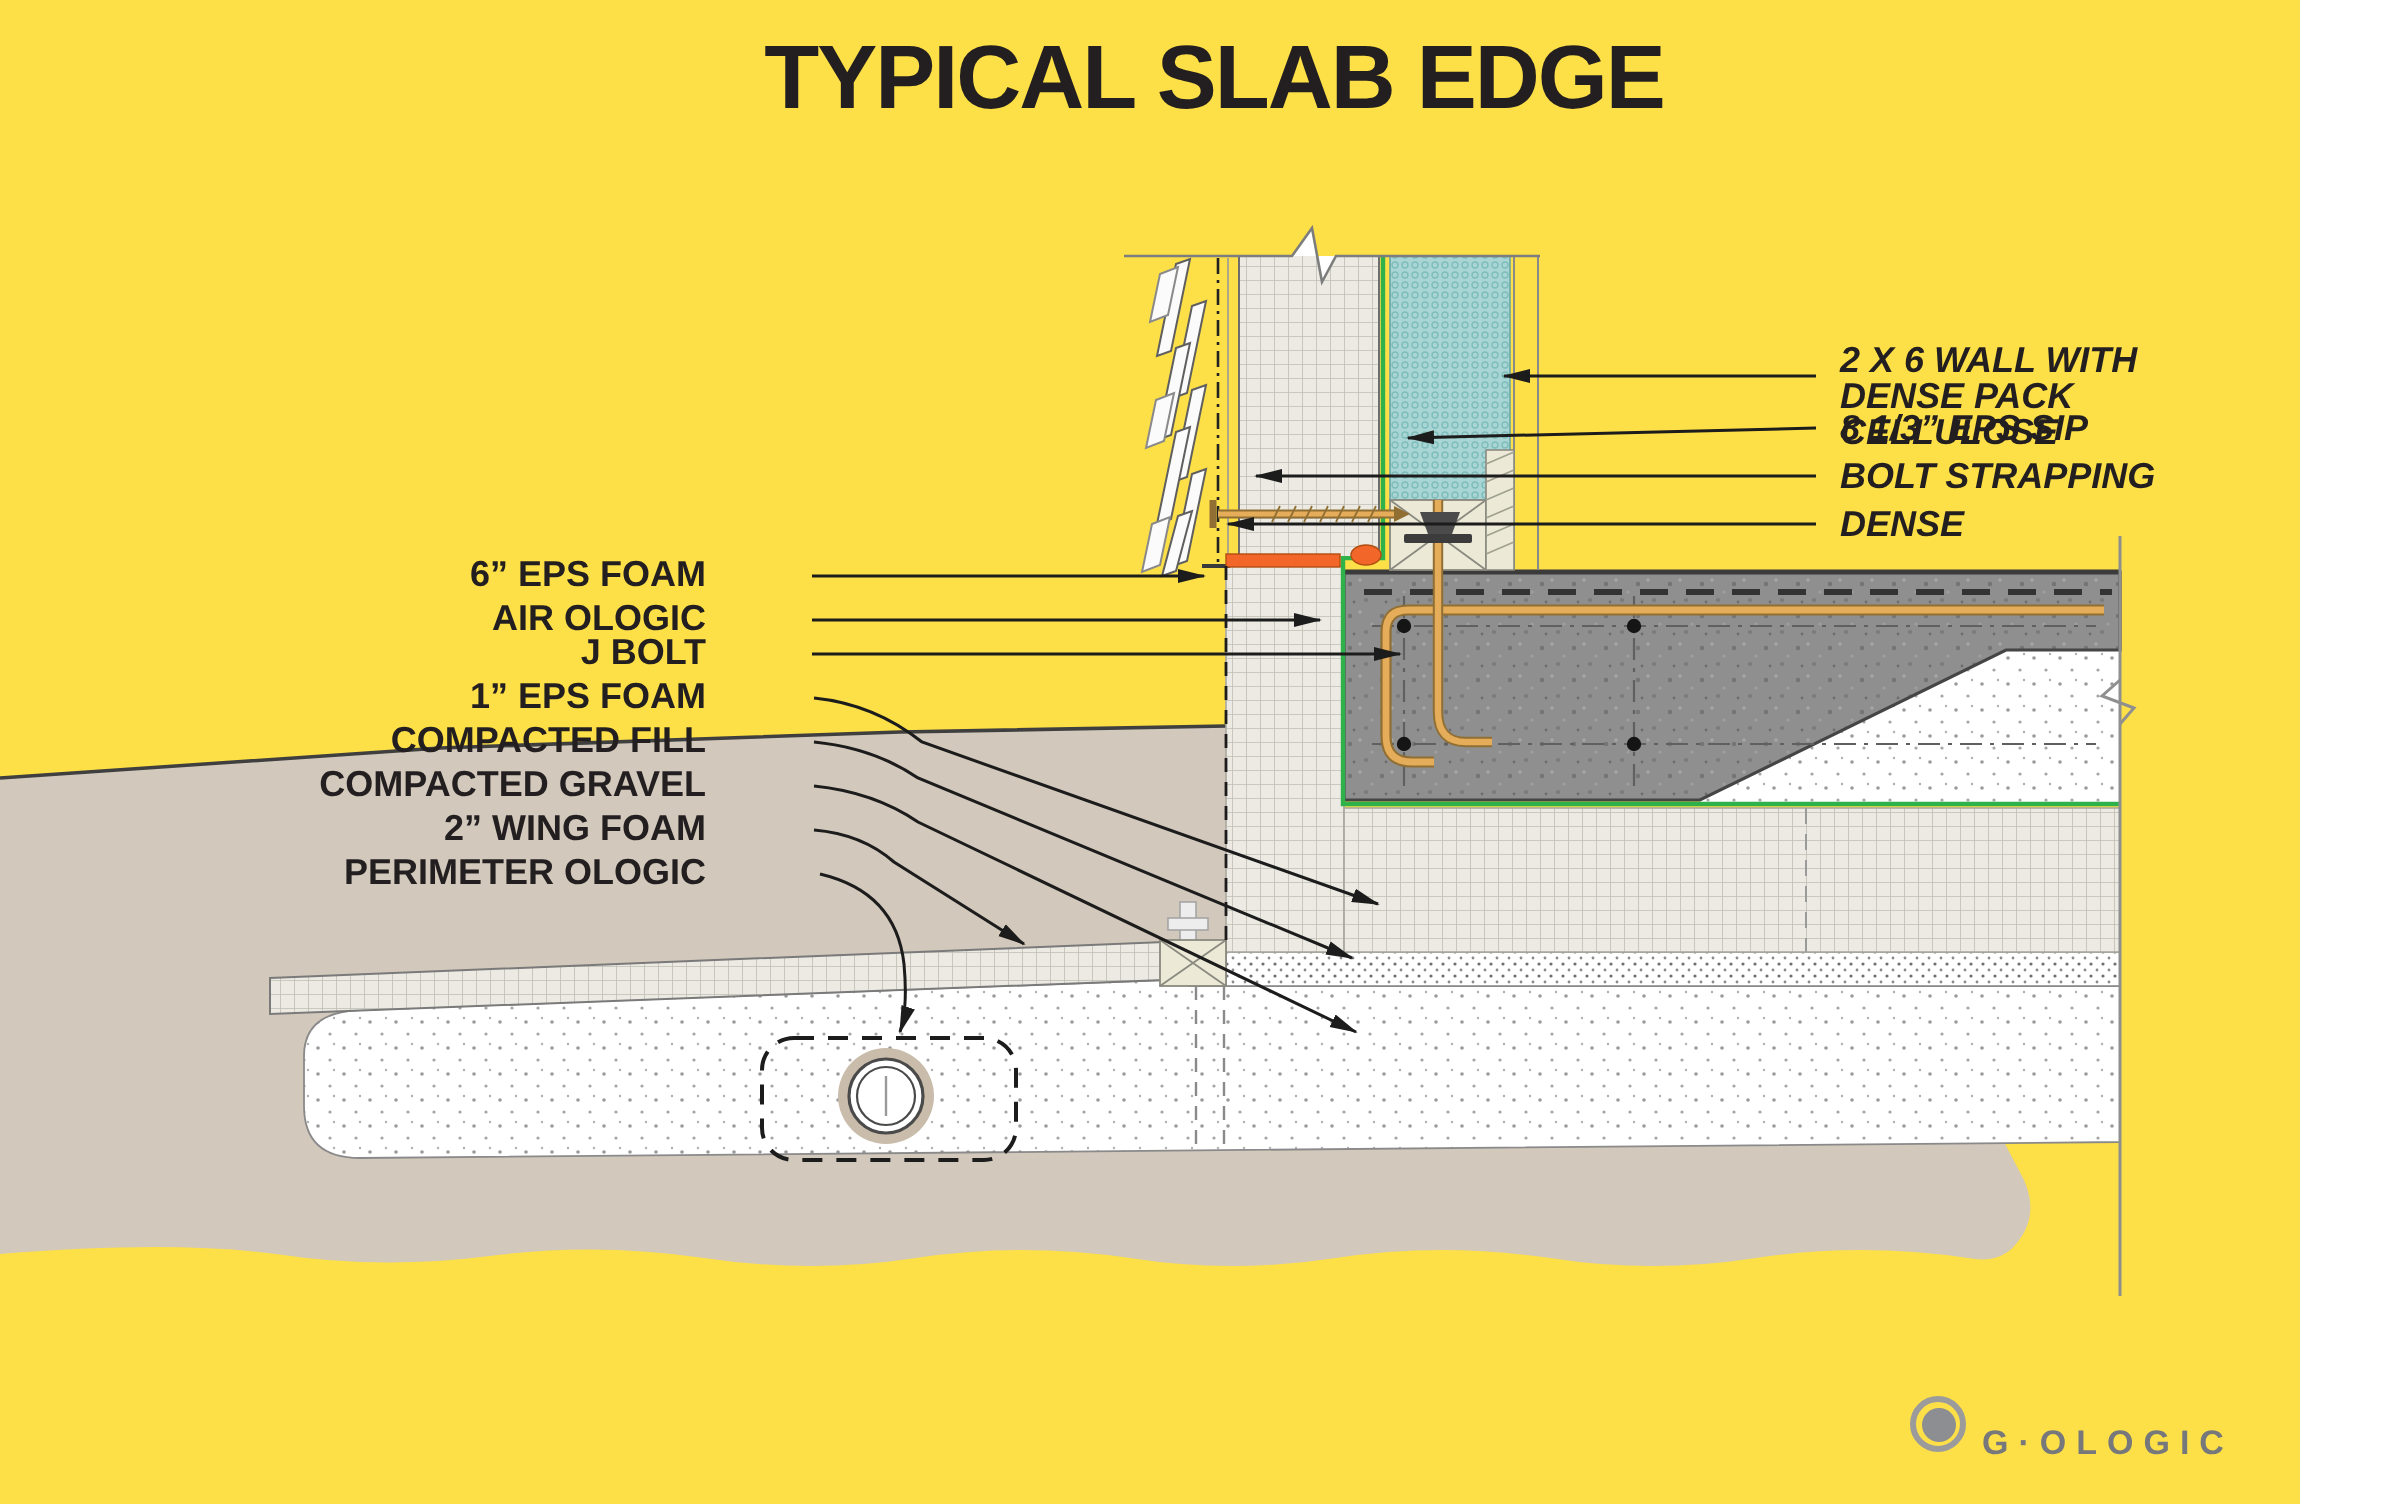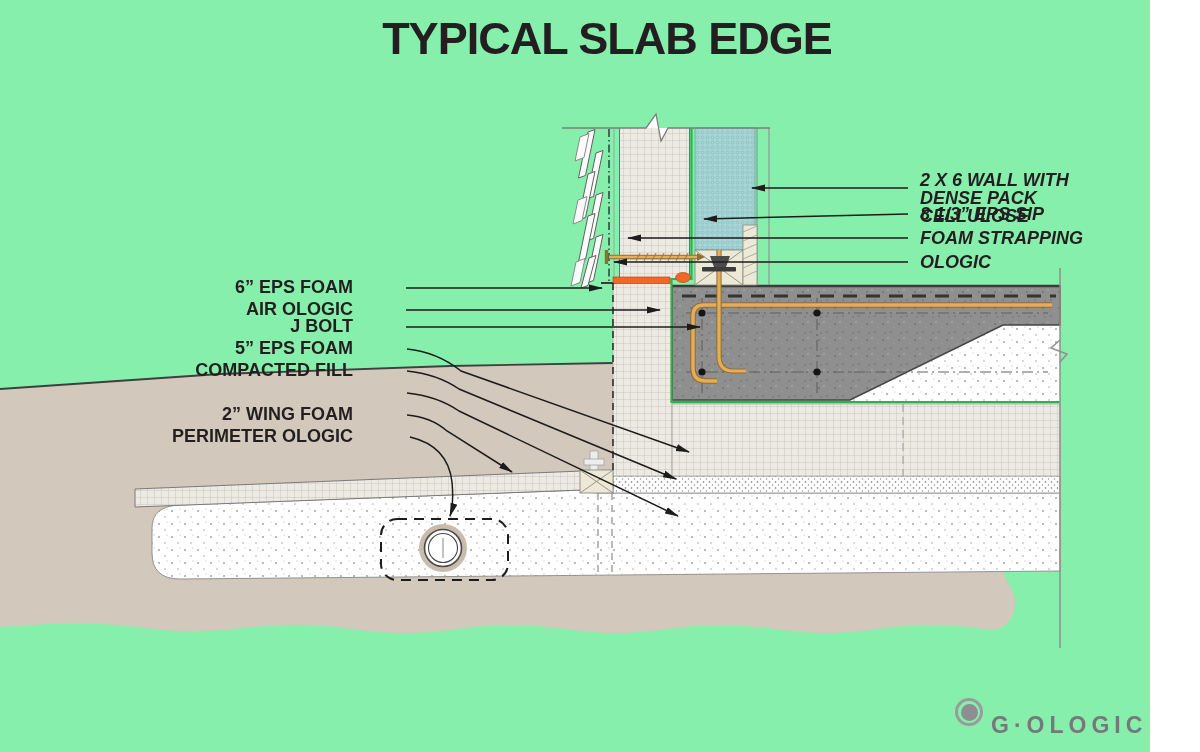--- a/index.html
+++ b/index.html
@@ -1,17 +1,17 @@
 <!DOCTYPE html>
 <html style="--ink: #231f20; --soil: #d2c8bb; --concrete: #8f8f8f; --cellulose-teal: #a9d6d4; --air-barrier: #2fb24a; --foam-orange: #f2662a; --hardware-tan: #e5ad5a; --wood-cream: #ece9d6; --logo-gray: #77787b;"><head>
 <meta charset="utf-8">
 <style>
   html,body{margin:0;padding:0;background:#fff;}
   .stage{
-    position:relative;width:1150px;height:752px;background:#86efac;overflow:hidden;
+    position:relative;width:1150px;height:752px;background:#fde047;overflow:hidden;
     font-family:"Liberation Sans","DejaVu Sans",sans-serif;
   }
   .stage svg{position:absolute;left:0;top:0;}
   .title{
     position:absolute;top:13px;left:14px;width:1186px;text-align:center;
     font-size:45px;font-weight:600;letter-spacing:-1px;color:var(--ink,#231f20);
     white-space:nowrap;
   }
   .lbl{
     position:absolute;font-size:18px;font-weight:600;line-height:21px;
@@ -21,21 +21,21 @@
   .lbl-right{left:920px;text-align:left;font-style:italic;}
   .lbl-wrap{white-space:normal;width:205px;line-height:18px;}
   .logo-mark{
     position:absolute;left:955px;top:698px;width:22px;height:22px;
     border:3px solid #9b9b9b;border-radius:50%;
   }
   .logo-mark::after{
     content:"";position:absolute;inset:2.5px;border-radius:50%;background:#8c8e91;
   }
   .logo-text{
-    position:absolute;left:991px;top:712px;font-size:23px;font-weight:700;
+    position:absolute;left:991px;top:712px;font-size:17px;font-weight:700;
     letter-spacing:5px;color:var(--logo-gray,#77787b);white-space:nowrap;
   }
 </style>
 </head>
 <body>
 
 <div class="stage">
 
   <svg width="1200" height="752" viewBox="0 0 1200 752">
     <defs>
@@ -220,25 +220,26 @@
       <path d="M908,238 H628" marker-end="url(#arr)"></path>
       <path d="M908,262 H614" marker-end="url(#arr)"></path>
     </g>
   </svg>
 
   <div class="title">TYPICAL SLAB EDGE</div>
 
   <div class="lbl lbl-left" style="top:277px">6” EPS FOAM</div>
   <div class="lbl lbl-left" style="top:299px">AIR OLOGIC</div>
   <div class="lbl lbl-left" style="top:316px">J BOLT</div>
-  <div class="lbl lbl-left" style="top:338px">5” EPS FOAM</div>
+  <div class="lbl lbl-left" style="top:338px">1” EPS FOAM</div>
   <div class="lbl lbl-left" style="top:360px">COMPACTED FILL</div>
+  <div class="lbl lbl-left" style="top:382px">COMPACTED GRAVEL</div>
   <div class="lbl lbl-left" style="top:404px">2” WING FOAM</div>
   <div class="lbl lbl-left" style="top:426px">PERIMETER OLOGIC</div>
 
   <div class="lbl lbl-right lbl-wrap" style="top:171px">2 X 6 WALL WITH DENSE PACK CELLULOSE</div>
   <div class="lbl lbl-right" style="top:204px">8 1/3” EPS SIP</div>
-  <div class="lbl lbl-right" style="top:228px">FOAM STRAPPING</div>
-  <div class="lbl lbl-right" style="top:252px">OLOGIC</div>
+  <div class="lbl lbl-right" style="top:228px">BOLT STRAPPING</div>
+  <div class="lbl lbl-right" style="top:252px">DENSE</div>
 
   <div class="logo-mark"></div>
   <div class="logo-text">G·OLOGIC</div>
 </div>
 
 </body></html>

